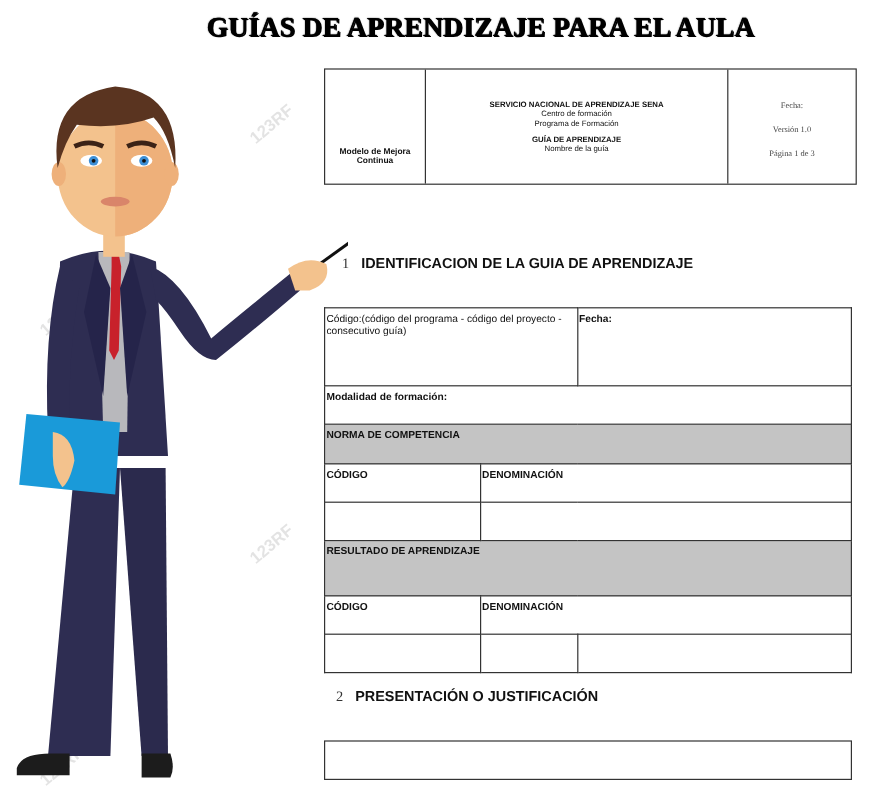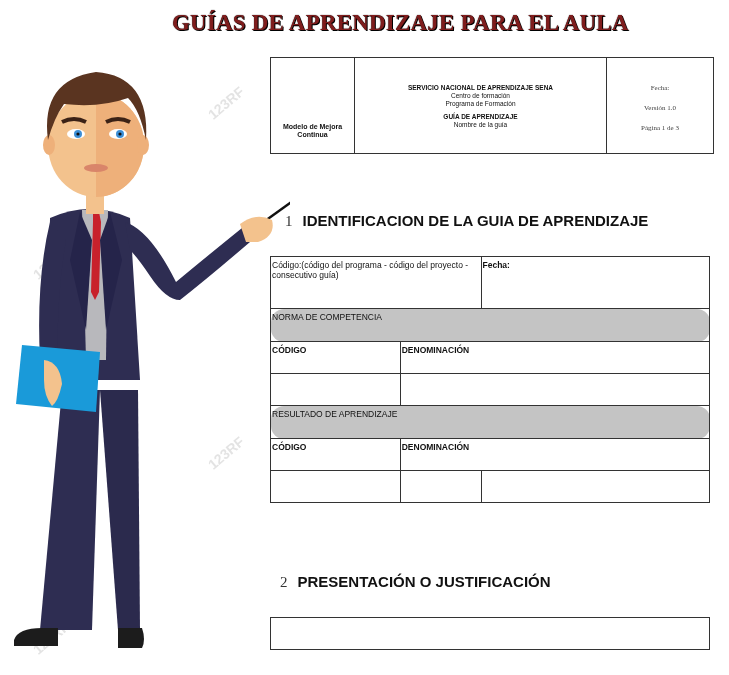--- a/index.html
+++ b/index.html
@@ -1,31 +1,31 @@
 <!DOCTYPE html>
 <html><head>
   <meta charset="utf-8">
   <style>
     html, body { margin:0; padding:0; background:#fff; }
     body { width:729px; height:675px; position:relative; overflow:hidden; font-family:"Liberation Sans", sans-serif; color:#111; }
-    .title { position:absolute; left:172px; top:10px; font-family:"Liberation Serif", serif; font-weight:bold; font-size:23px; letter-spacing:0.2px; color:#7f1d1d; text-shadow:0 0 1px #000, 1px 1px 0 #000; white-space:nowrap; }
+    .title { position:absolute; left:172px; top:10px; font-family:"Liberation Serif", serif; font-weight:bold; font-size:23px; letter-spacing:0.2px; color:#000000; text-shadow:0 0 1px #000, 1px 1px 0 #000; white-space:nowrap; }
 
     .hdr { position:absolute; left:270px; top:57px; width:444px; height:97px; border:1.5px solid #333; box-sizing:border-box; display:flex; }
     .hdr .c1 { width:84px; border-right:1.5px solid #333; display:flex; align-items:flex-end; justify-content:center; padding-bottom:14px; box-sizing:border-box; font-size:7px; font-weight:bold; text-align:center; line-height:8px; }
     .hdr .c2 { flex:1; border-right:1.5px solid #333; text-align:center; font-size:6.5px; line-height:8px; padding-top:26px; box-sizing:border-box; }
     .hdr .c2 .b { font-weight:bold; }
     .hdr .c3 { width:106px; font-family:"Liberation Serif", serif; font-size:7px; text-align:center; color:#444; padding-top:26px; box-sizing:border-box; }
     .hdr .c3 div { margin-bottom:12px; }
 
-    .sec { position:absolute; font-size:15px; font-weight:bold; white-space:nowrap; }
+    .sec { position:absolute; font-size:12px; font-weight:bold; white-space:nowrap; }
     .sec .num { font-family:"Liberation Serif", serif; font-weight:normal; margin-right:10px; color:#333; }
 
     table.form { position:absolute; left:270px; top:256px; width:440px; border-collapse:collapse; font-size:8.5px; }
     table.form td { border:1.5px solid #333; vertical-align:top; padding:3px 1px; box-sizing:border-box; }
-    .shade td { background:#c4c4c4; font-weight:normal;border-radius:13px; }
+    .shade td { background:#c4c4c4; font-weight:bold; }
     .bold { font-weight:bold; }
     .box2 { position:absolute; left:270px; top:617px; width:440px; height:33px; border:1.5px solid #333; box-sizing:border-box; }
 
     .wm { position:absolute; color:#ddd; font-size:14px; font-weight:bold; transform:rotate(-40deg); opacity:0.8; }
     .figure { position:absolute; left:0; top:60px; width:290px; height:600px; }
   </style>
 </head>
 <body>
 
 <div class="title">GUÍAS DE APRENDIZAJE PARA EL AULA</div>
@@ -108,36 +108,39 @@
   <span class="num">1</span><span>IDENTIFICACION DE LA GUIA DE APRENDIZAJE</span>
 </div>
 
 <table class="form">
   <colgroup>
       <col style="width:130px">
       <col style="width:81px">
       <col style="width:229px">
     </colgroup>
   <tbody>
-      <tr style="height:52px">
+      <tr style="height:65px">
     <td colspan="2">Código:(código del programa - código del proyecto - consecutivo guía)</td>
     <td class="bold">Fecha:</td>
+  </tr>
+  <tr style="height:32px">
+    <td colspan="3" class="bold">Modalidad de formación:</td>
   </tr>
   <tr class="shade" style="height:33px">
     <td colspan="3">NORMA DE COMPETENCIA</td>
   </tr>
   <tr style="height:32px">
     <td class="bold">CÓDIGO</td>
     <td colspan="2" class="bold">DENOMINACIÓN</td>
   </tr>
   <tr style="height:32px">
     <td></td>
     <td colspan="2"></td>
   </tr>
-  <tr class="shade" style="height:33px">
+  <tr class="shade" style="height:46px">
     <td colspan="3">RESULTADO DE APRENDIZAJE</td>
   </tr>
   <tr style="height:32px">
     <td class="bold">CÓDIGO</td>
     <td colspan="2" class="bold">DENOMINACIÓN</td>
   </tr>
   <tr style="height:32px">
     <td></td>
     <td></td>
     <td></td>

